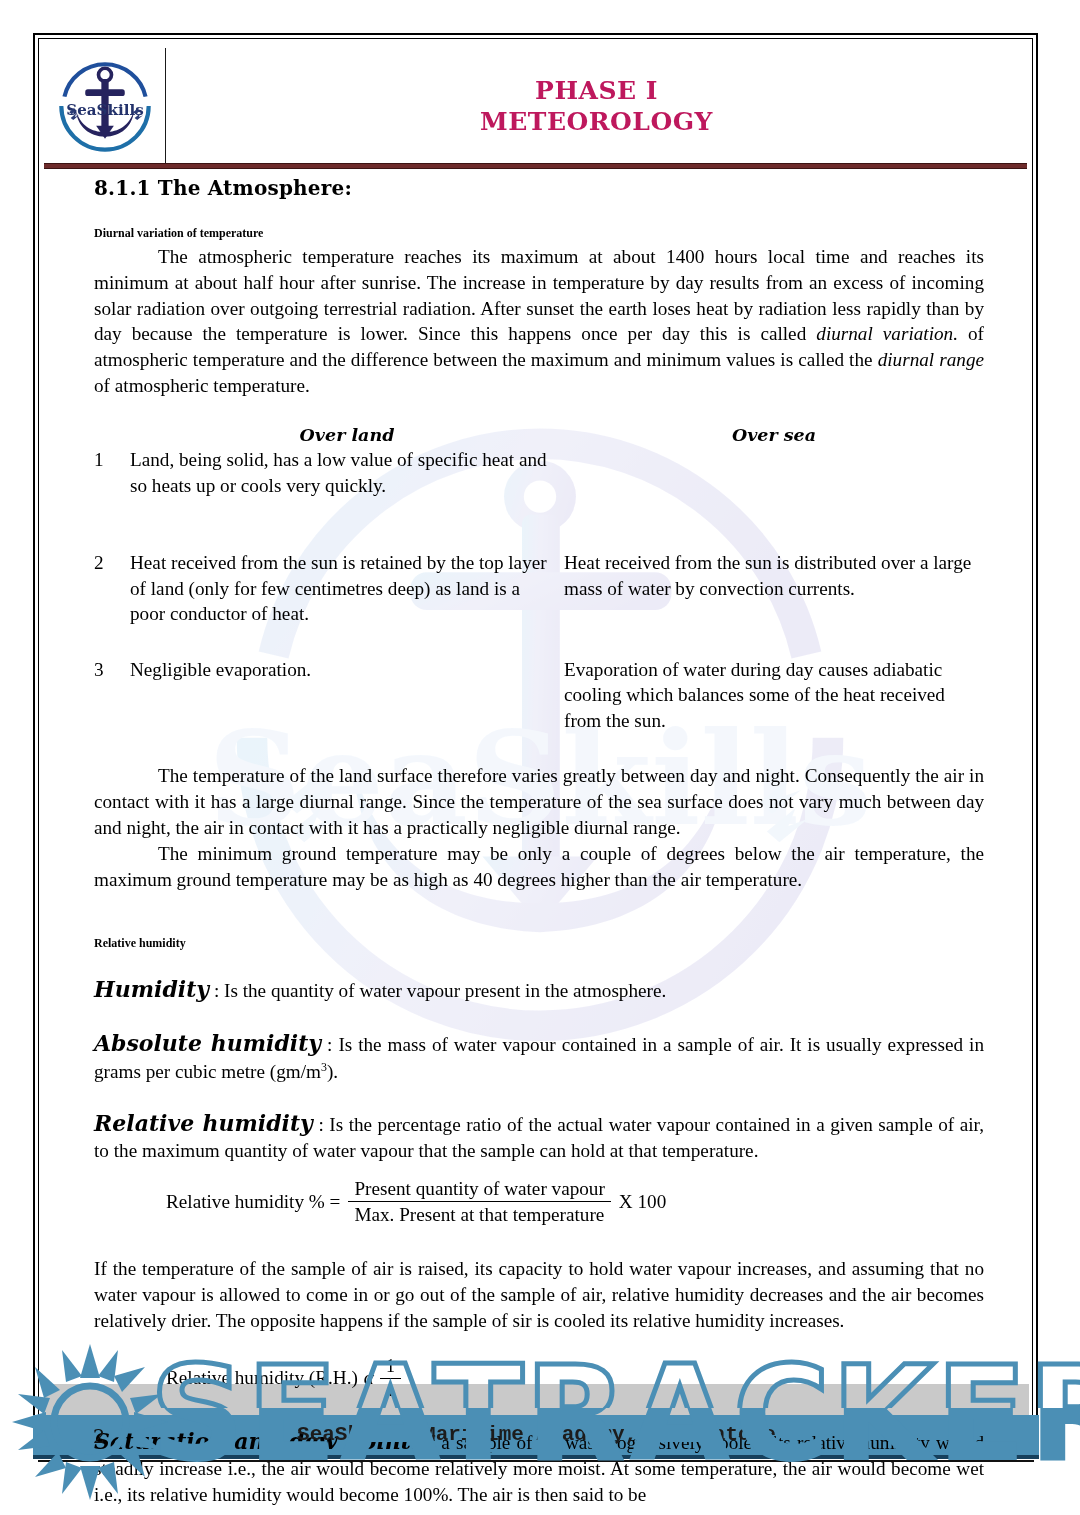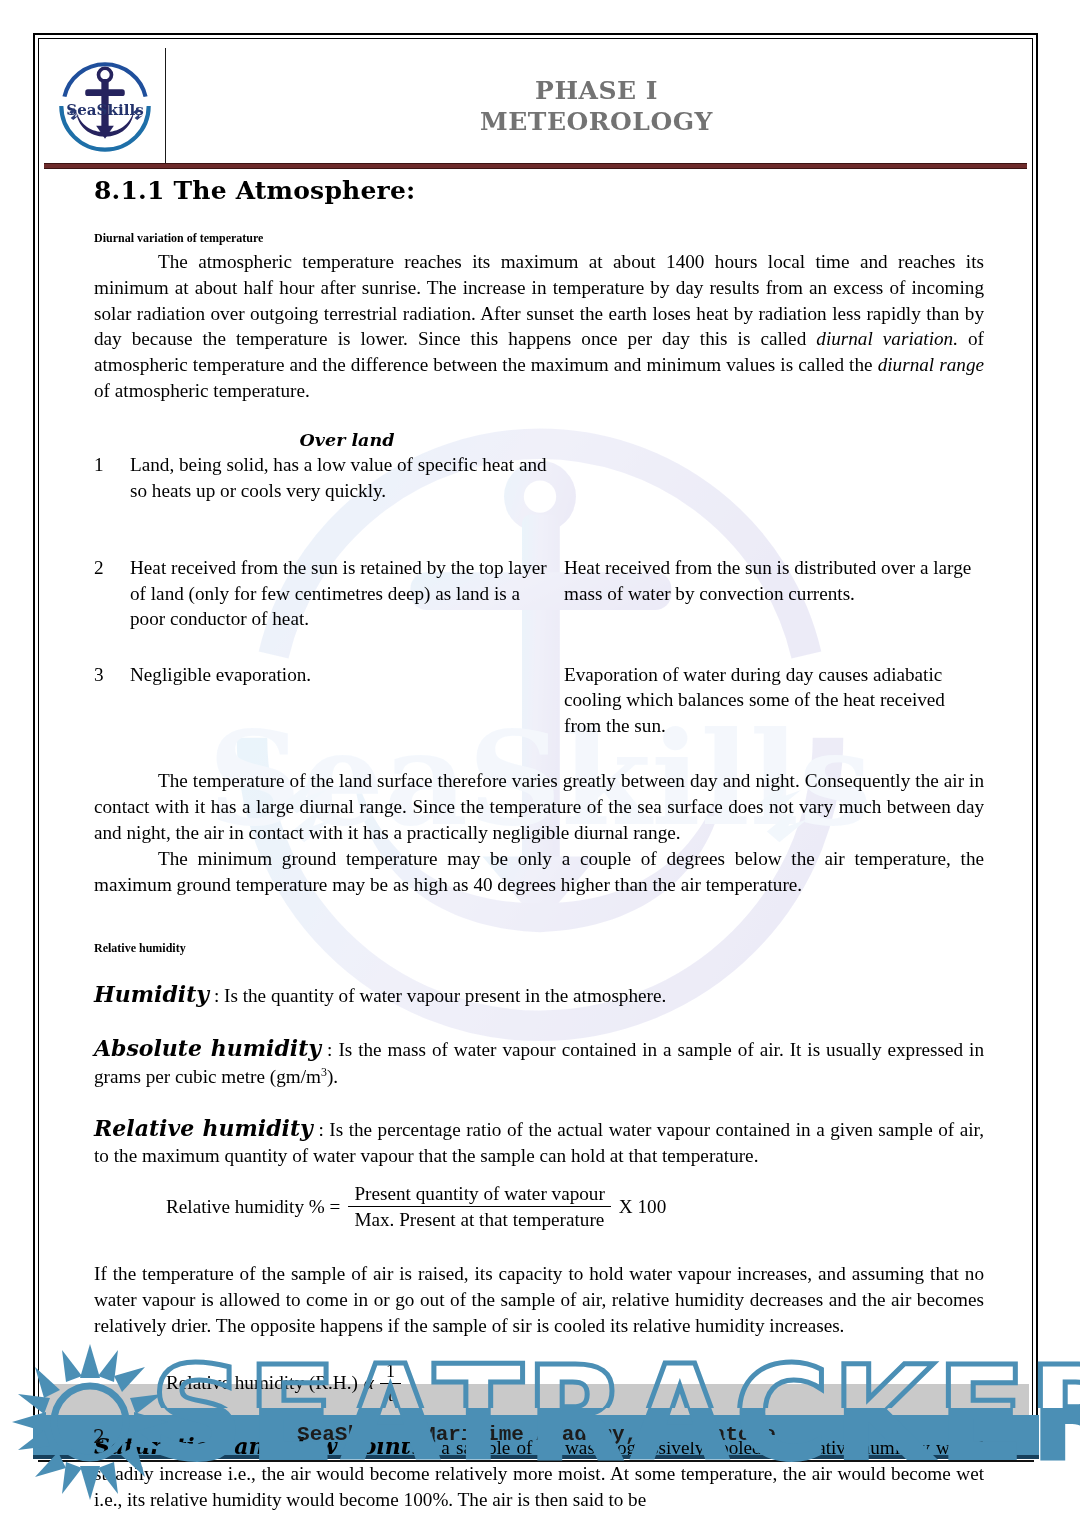--- a/index.html
+++ b/index.html
@@ -63,21 +63,21 @@
     flex:1;
     display:flex; flex-direction:column;
     align-items:center; justify-content:center;
     background:#fff;
   }
   .hdr-line{
     font-family:"DejaVu Serif", serif;
     font-weight:bold;
     font-size:25px;
     letter-spacing:.5px;
-    color:#737373;
+    color:#be185d;
     line-height:1.26;
   }
   #header-rule{
     position:absolute;
     left:44px; top:163px;
     width:983px; height:6px;
     background:#6d2b2b;
     border-top:1px solid #3b1414;
     border-bottom:1px solid #3b1414;
     box-sizing:border-box;
@@ -86,21 +86,21 @@
   
   #content{
     position:absolute;
     left:94px; top:176px;
     width:890px;
     z-index:4;
     color:#000;
   }
   h1.sec-title{
     font-family:"DejaVu Serif", serif;
-    font-size:25px;
+    font-size:20px;
     font-weight:bold;
     margin:0 0 26px 0;
     letter-spacing:.2px;
   }
   h2.sub-title{
     font-family:Liberation Serif, serif;
     font-size:12px;
     font-weight:bold;
     margin:0 0 3px 0;
   }
@@ -297,20 +297,21 @@
 
   <h2 class="sub-title">Diurnal variation of temperature</h2>
 
   <p class="body indent"><span>The atmospheric temperature reaches its maximum at about 1400 hours local time and reaches its minimum at about half hour after sunrise. The increase in temperature by day results from an excess of incoming solar radiation over outgoing terrestrial radiation. After sunset the earth loses heat by radiation less rapidly than by day because the temperature is lower. Since this happens once per day this is called </span><span class="it">diurnal variation.</span><span> of atmospheric temperature and the difference between the maximum and minimum values is called the </span><span class="it">diurnal range</span><span> of atmospheric temperature.</span></p>
 
 
   <div id="compare">
     <div class="cmp-head-row">
       <div class="cmp-head-num"></div>
       <div class="cmp-head-l">Over land</div>
+      <div class="cmp-head-r">Over sea</div>
     </div>
 
     <div class="cmp-row">
       <div class="cmp-num">1</div>
       <div class="cmp-left">Land, being solid, has a low value of specific heat and so heats up or cools very quickly.</div>
     </div>
 
     <div id="row-gap-1"></div>
 
     <div class="cmp-row">

